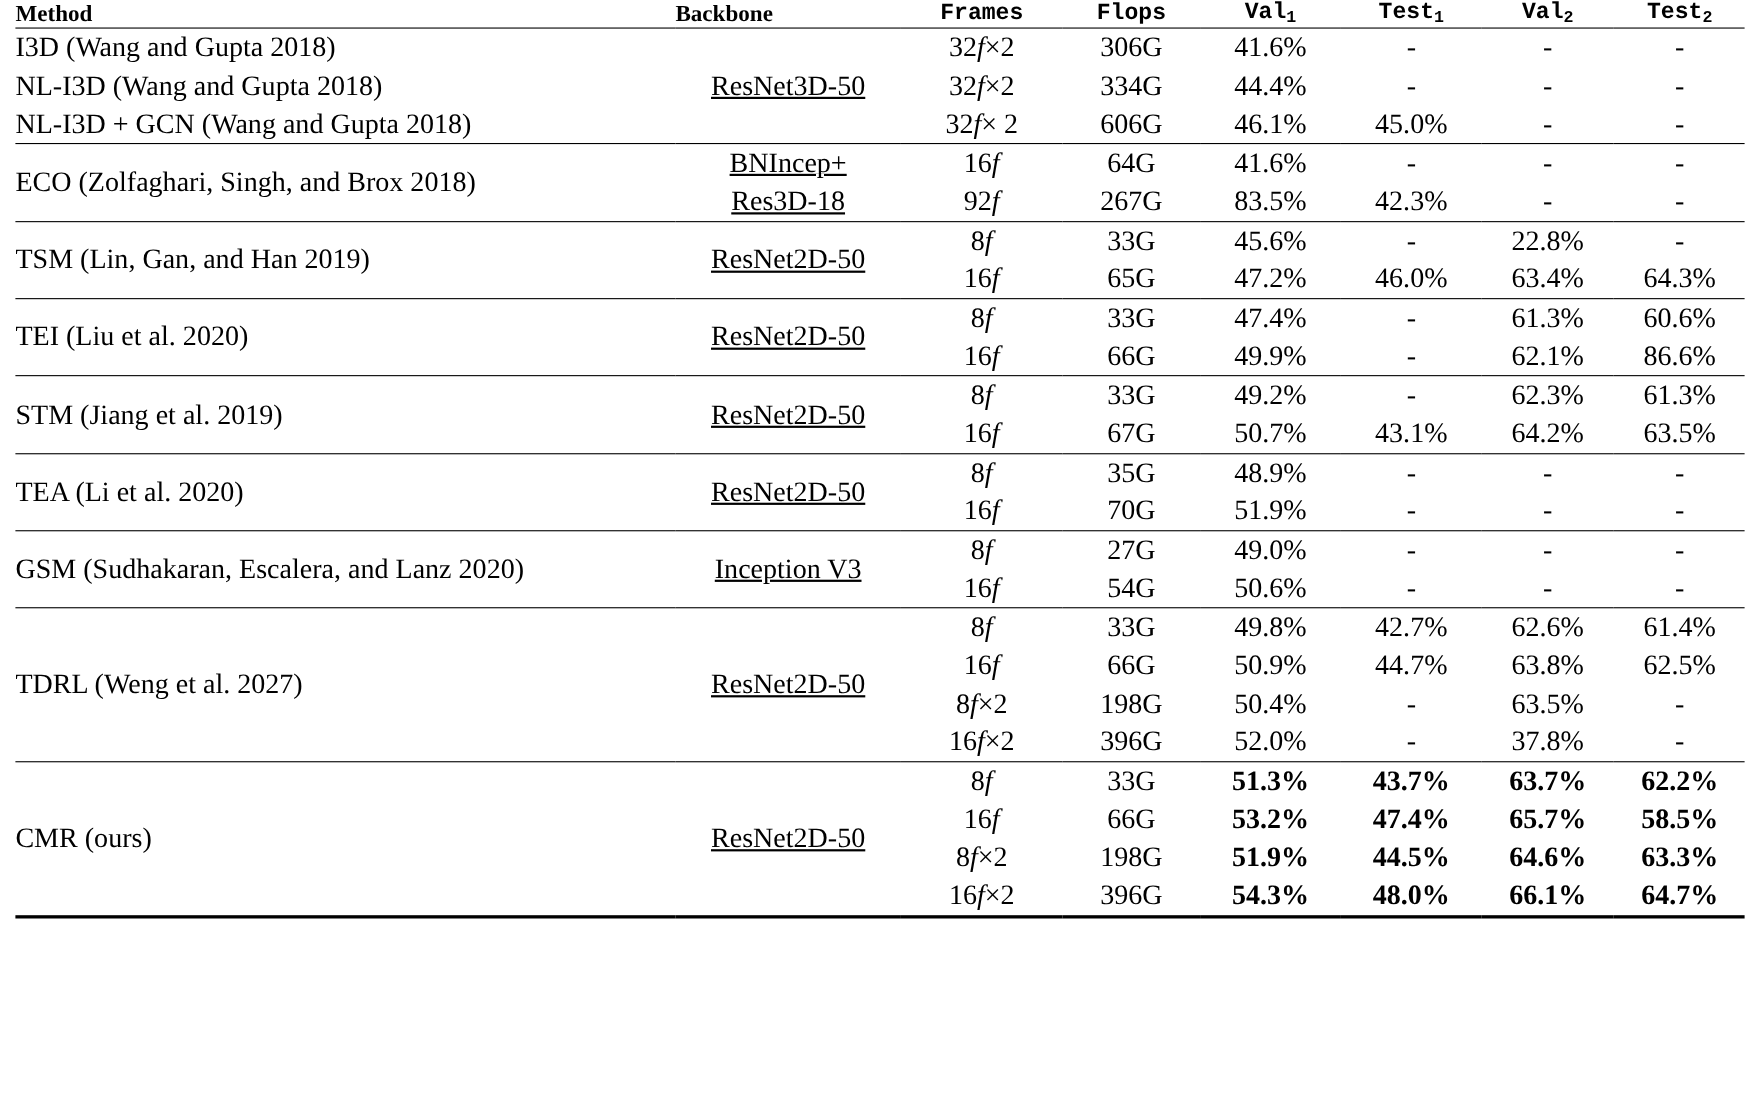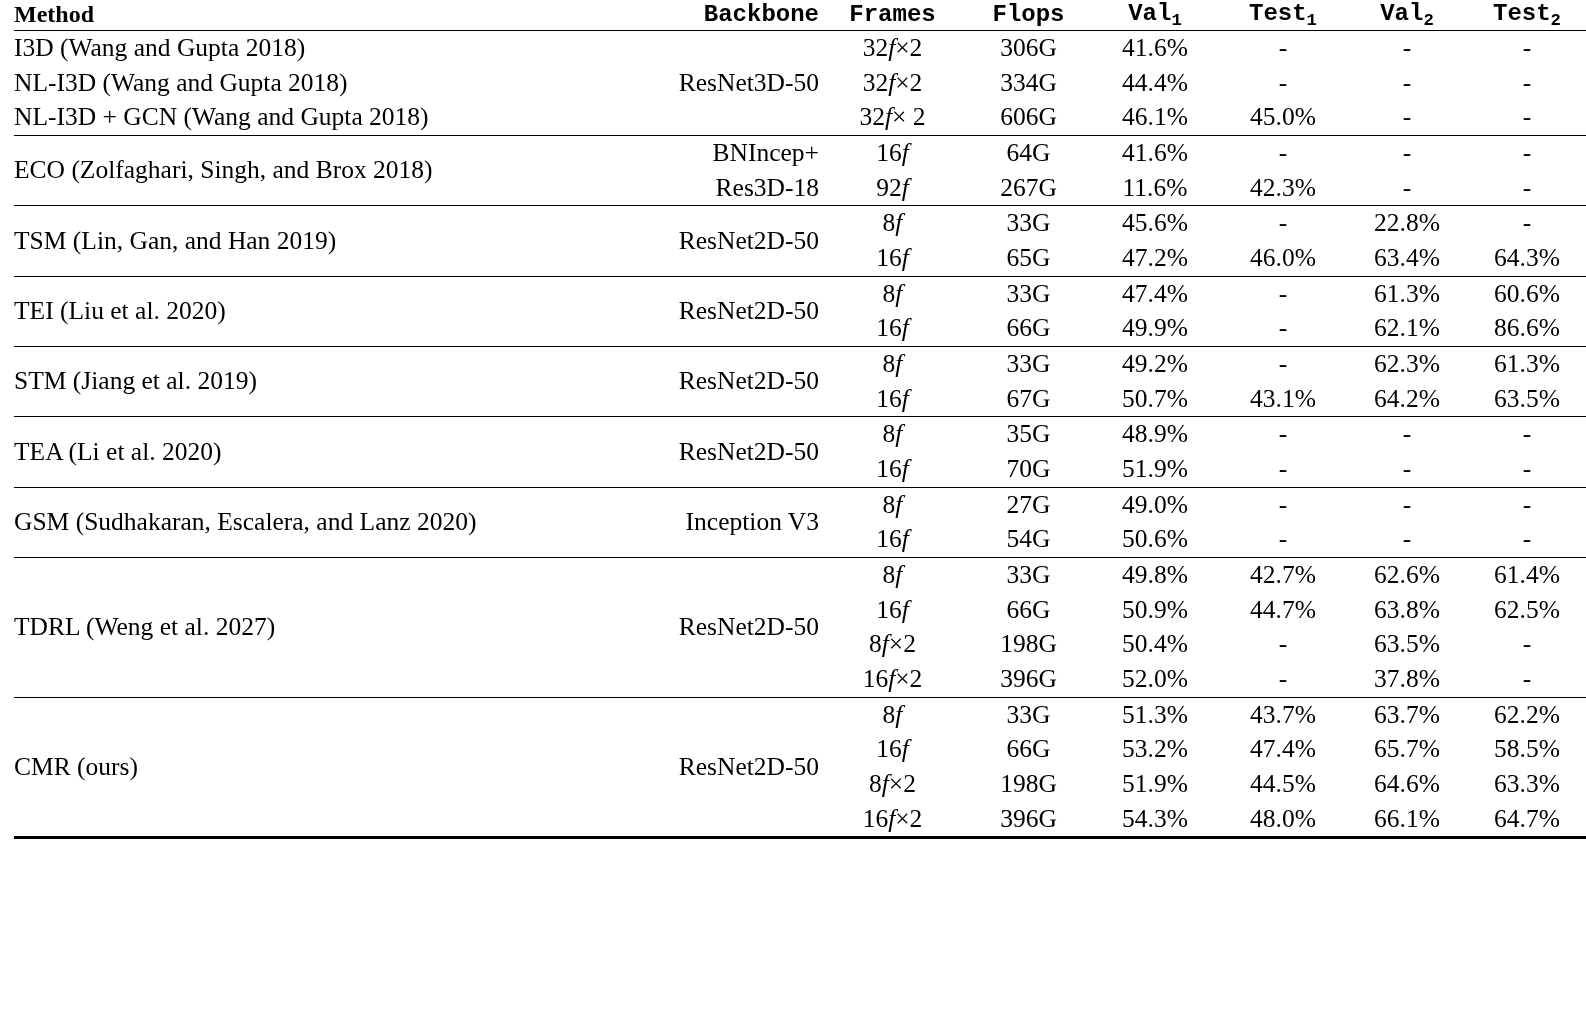--- a/index.html
+++ b/index.html
@@ -30,56 +30,57 @@
   }
   .rule-mid td {
     border-top: 1.6px solid #000;
   }
   .rule-bottom td {
     border-top: 3.2px solid #000;
   }
   thead th {
     font-weight: bold;
     padding: 9px 0 11px 0;
-    font-size: 24px;
+    font-size: 21px;
   }
   th.c-method { text-align: left; padding-left: 8px; }
-  th.c-backbone { text-align: right; padding-left: 4px; font-family: Liberation Mono, monospace;}
+  th.c-backbone { text-align: left; padding-left: 4px;}
   th.c-num { text-align: center; font-family: Liberation Mono, monospace; }
 
   td.c-method {
     text-align: left;
     padding-left: 8px;
     white-space: nowrap;
   }
   td.c-backbone {
-    text-align: right;
+    text-align: center;
     padding-left: 4px;
     white-space: nowrap;
+    text-decoration: underline;
   }
   td.c-num { text-align: center; white-space: nowrap; }
 
   .grp-first td { padding-top: 10px; }
   .grp-last td { padding-bottom: 10px; }
   .line { line-height: 1.36; }
   .row-cell { padding: 1.5px 0; }
 
   
   col.w-method { width: 600px; }
   col.w-backbone { width: 205px; }
   col.w-frames { width: 147px; }
   col.w-flops { width: 125px; }
   col.w-val1 { width: 128px; }
   col.w-test1 { width: 128px; }
   col.w-val2 { width: 120px; }
   col.w-test2 { width: 120px; }
 
   .sub { font-size: 0.72em; vertical-align: -0.28em; }
   .italf { font-family: "Liberation Serif", serif; font-style: italic; }
-  .bold { font-weight: normal; }
+  .bold { font-weight: bold; }
 </style>
 </head>
 <body>
 
 <div class="table-wrap">
   <table class="results">
     <colgroup>
       <col class="w-method">
       <col class="w-backbone">
       <col class="w-frames">
@@ -145,21 +146,21 @@
           <td class="c-num row-cell"><span class="line">16<span class="italf">f</span></span></td>
           <td class="c-num row-cell"><span class="line">64G</span></td>
           <td class="c-num row-cell"><span class="line">41.6%</span></td>
           <td class="c-num row-cell"><span class="line">-</span></td>
           <td class="c-num row-cell"><span class="line">-</span></td>
           <td class="c-num row-cell"><span class="line">-</span></td>
         </tr>
         <tr class="grp-last">
           <td class="c-num row-cell"><span class="line">92<span class="italf">f</span></span></td>
           <td class="c-num row-cell"><span class="line">267G</span></td>
-          <td class="c-num row-cell"><span class="line">11.6%</span></td>
+          <td class="c-num row-cell"><span class="line">83.5%</span></td>
           <td class="c-num row-cell"><span class="line">42.3%</span></td>
           <td class="c-num row-cell"><span class="line">-</span></td>
           <td class="c-num row-cell"><span class="line">-</span></td>
         </tr>
         <tr class="rule-mid grp-first">
           <td class="c-method" rowspan="2">
             <div class="line">TSM (Lin, Gan, and Han 2019)</div>
           </td>
           <td class="c-backbone" rowspan="2">
             <div class="line">ResNet2D-50</div>

